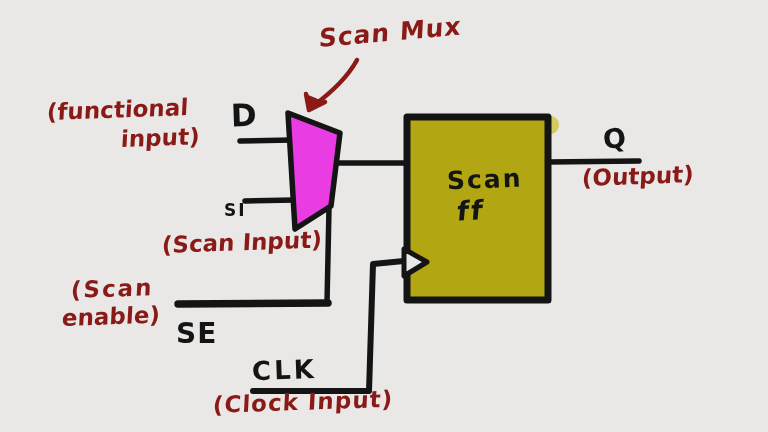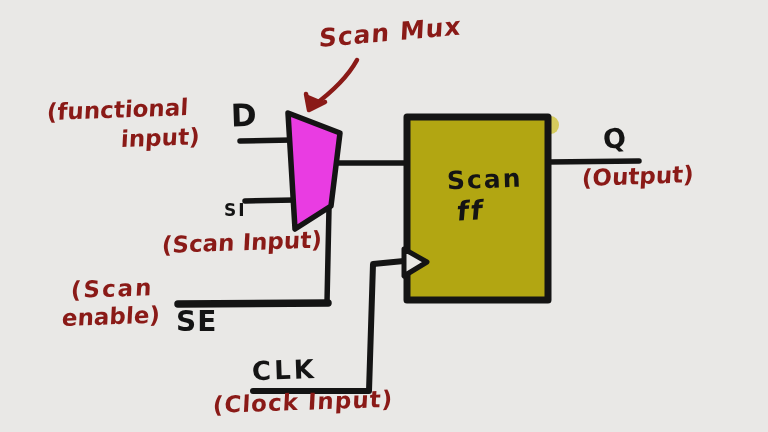--- a/index.html
+++ b/index.html
@@ -24,21 +24,21 @@
   }
   
   .scan-mux-lbl   { left:319px; top:26px;  font-size:25px; transform:rotate(-5deg) skewX(-8deg); letter-spacing:1px; }
   .func-1         { left:47px;  top:101px; font-size:23px; }
   .func-2         { left:121px; top:128px; font-size:23px; }
   .d-lbl          { left:231px; top:100px; font-size:31px; transform:rotate(-2deg); }
   .si-lbl         { left:224px; top:202px; font-size:17px; letter-spacing:2px; }
   .scan-input-lbl { left:162px; top:234px; font-size:23px; }
   .scan-en-1      { left:71px;  top:279px; font-size:23px; letter-spacing:2px; }
   .scan-en-2      { left:62px;  top:307px; font-size:23px; }
-  .se-lbl         { left:176px; top:308px; font-size:28px; letter-spacing:1px;text-align:center; }
+  .se-lbl         { left:176px; top:320px; font-size:28px; letter-spacing:1px;text-align:center; }
   .clk-lbl        { left:252px; top:357px; font-size:26px; letter-spacing:3px; transform:rotate(-2deg); }
   .clock-input-lbl{ left:213px; top:394px; font-size:23px; letter-spacing:1px; }
   .q-lbl          { left:603px; top:125px; font-size:27px; transform:rotate(-3deg); }
   .output-lbl     { left:582px; top:167px; font-size:23px; }
   .ff-1           { left:447px; top:167px; font-size:25px; transform:rotate(-2deg); letter-spacing:2px; }
   .ff-2           { left:457px; top:197px; font-size:27px; transform:rotate(-3deg) skewX(-8deg); letter-spacing:2px; }
 </style>
 </head>
 <body>
 

